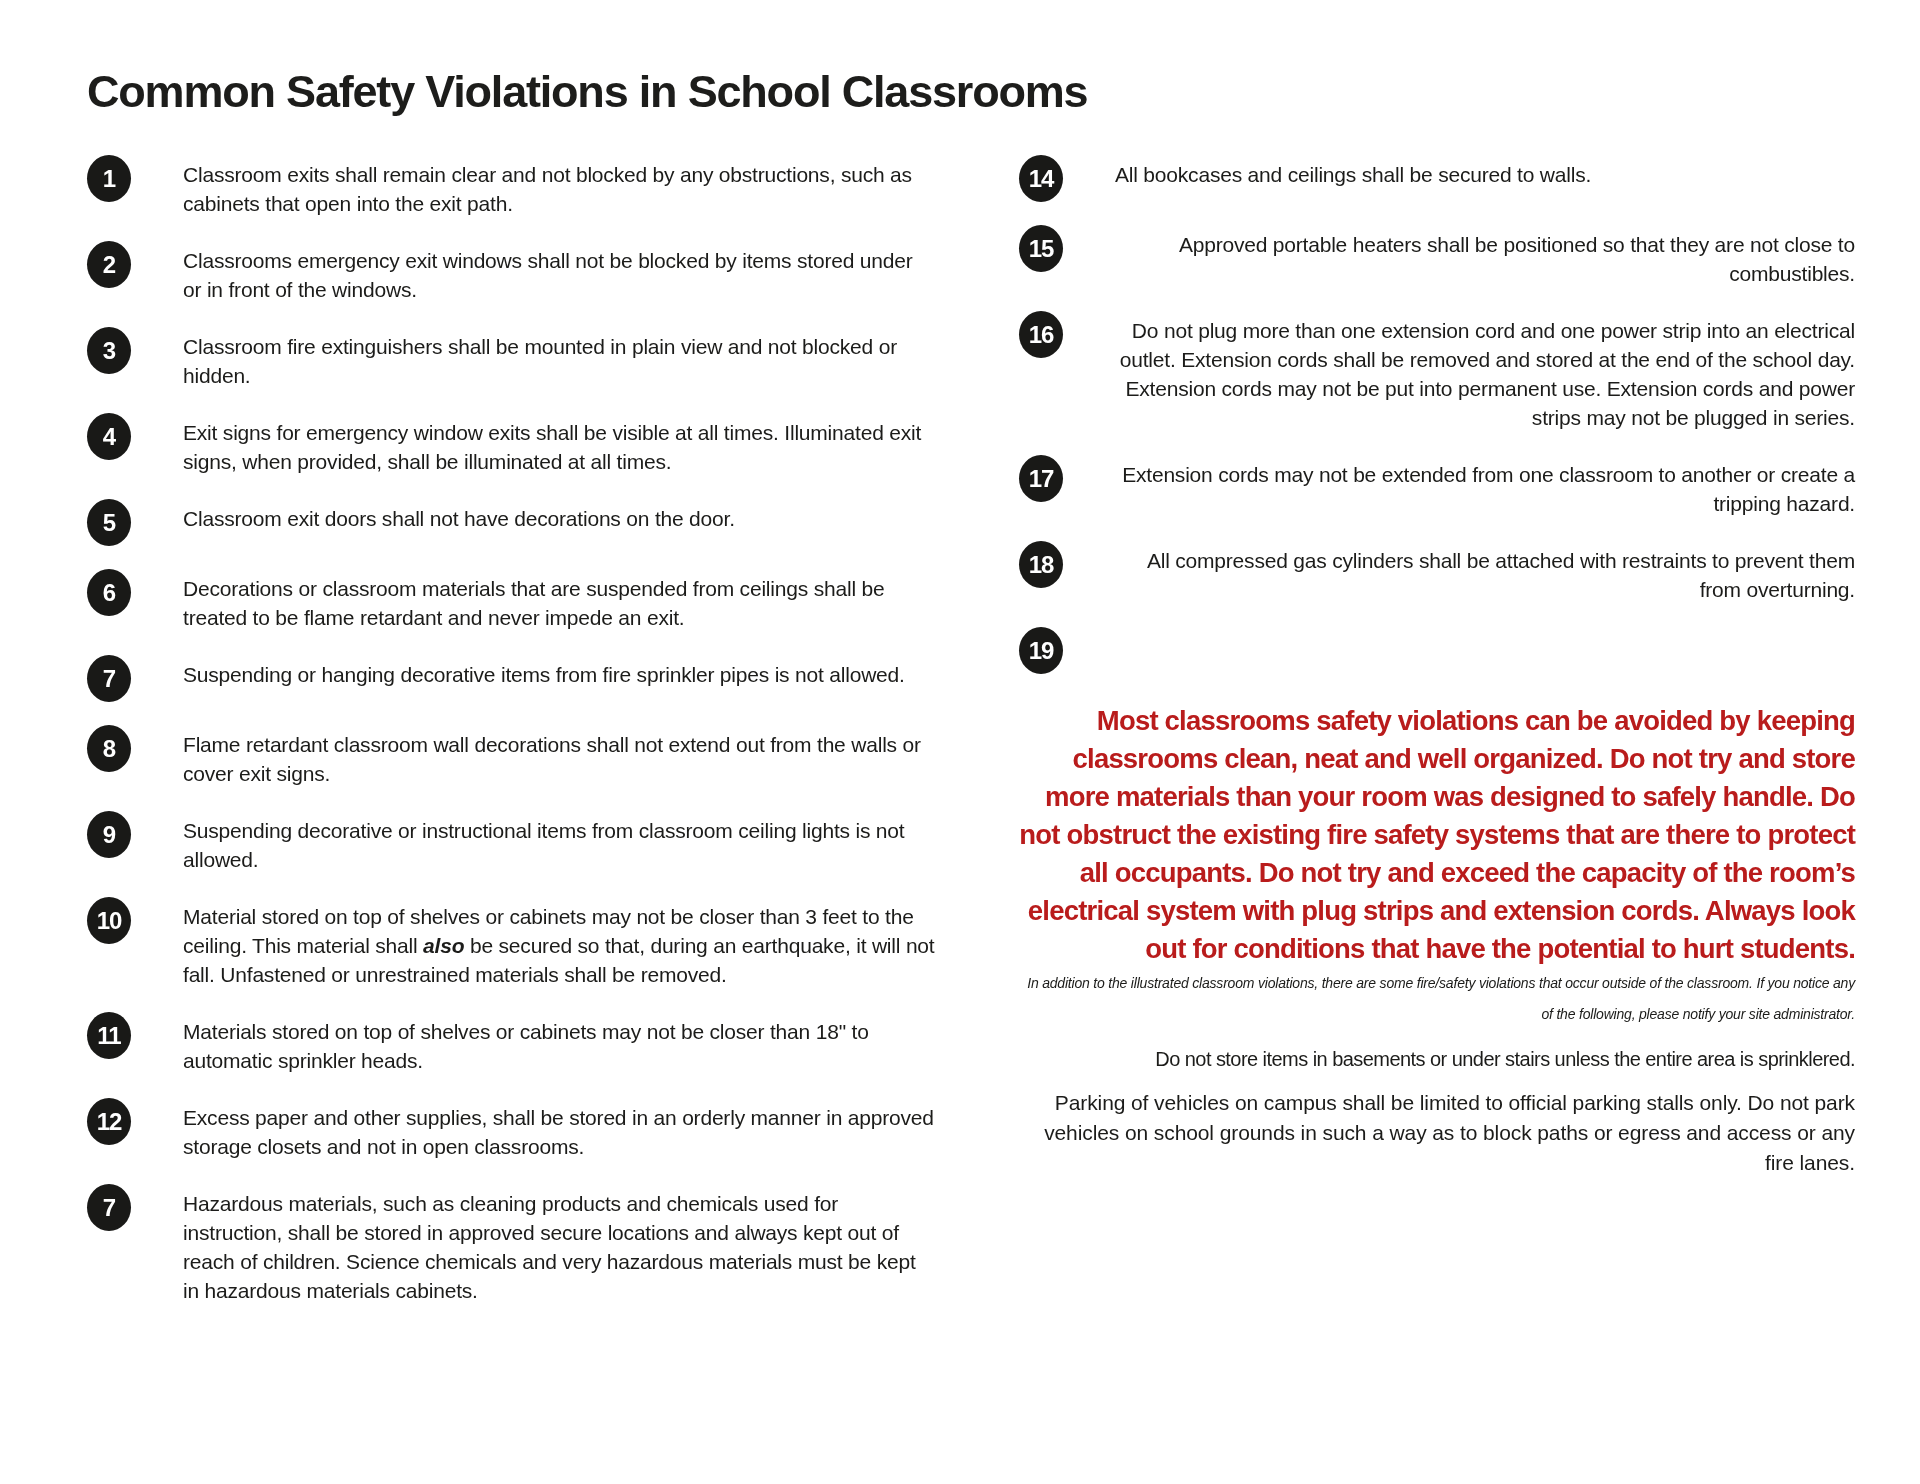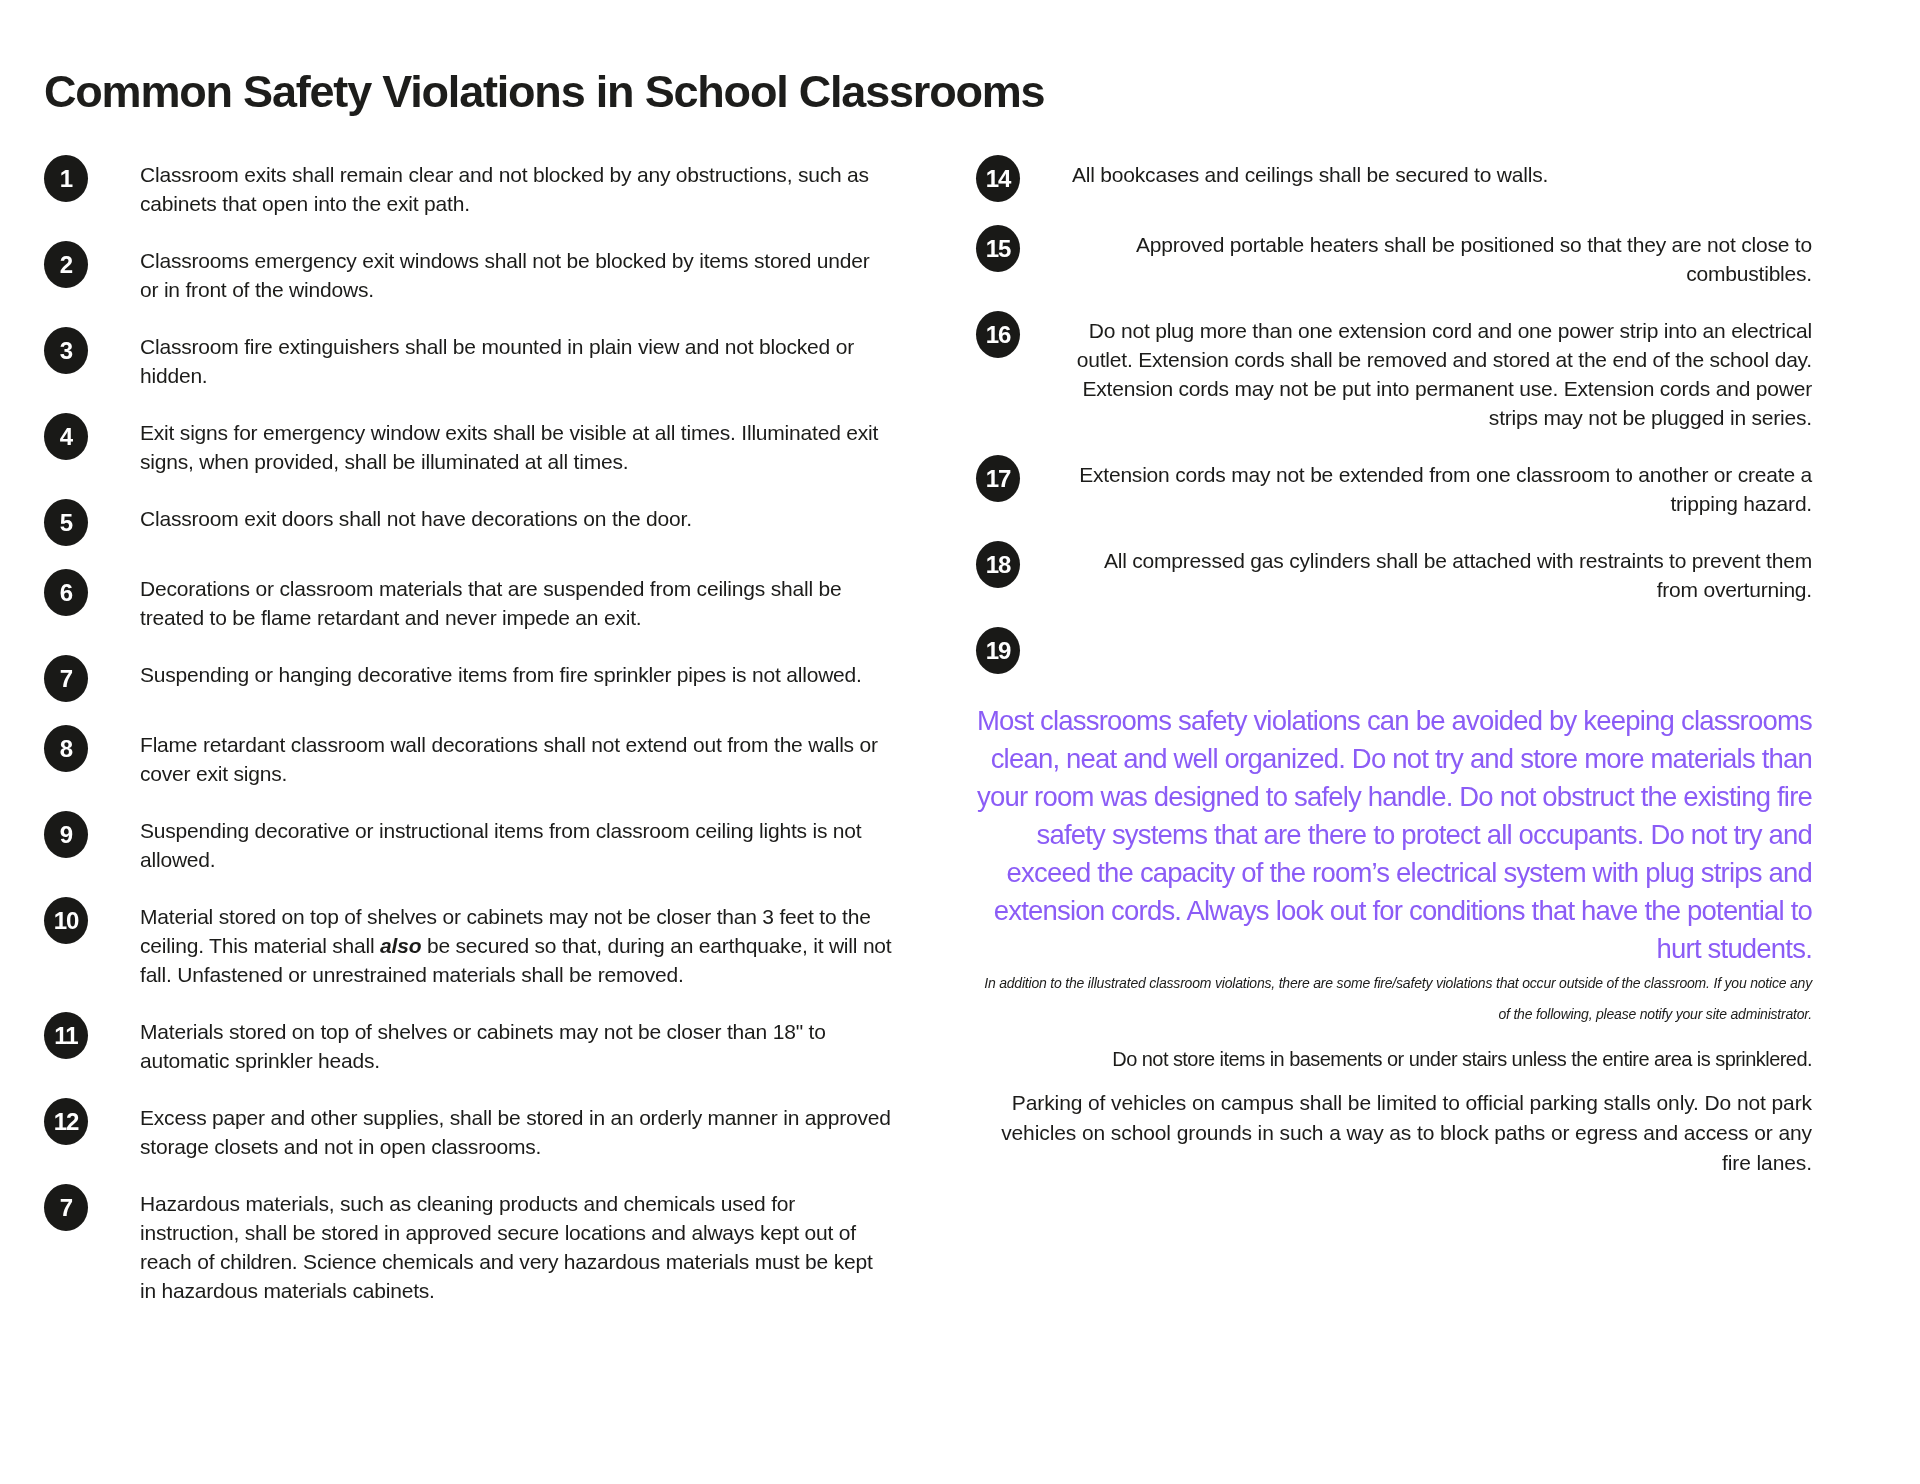--- a/index.html
+++ b/index.html
@@ -5,21 +5,21 @@
   * { margin: 0; padding: 0; box-sizing: border-box; }
   html, body {
     width: 1920px;
     height: 1484px;
     background: #ffffff;
     font-family: "Liberation Sans", "DejaVu Sans", sans-serif;
     color: #1c1c1a;
     overflow: hidden;
   }
   .page {
-    padding: 66px 60px 0 44px;
+    padding: 66px 60px 0 87px;
   }
   .doc-title {
     font-size: 45px;
     font-weight: bold;
     letter-spacing: -1.2px;
     font-stretch: semi-condensed;
     color: #1d1d1b;
     margin-bottom: 42px;
   }
   .columns {
@@ -50,25 +50,25 @@
     margin-top: -5px;
     margin-right: 52px;
   }
   .item-text {
     font-size: 21px;
     line-height: 29px;
     letter-spacing: -0.2px;
   }
   .summary {
     font-size: 27.5px;
-    font-weight: normal;
+    font-weight: bold;
     line-height: 38px;
     letter-spacing: -0.8px;
     font-stretch: condensed;
-    color: #8b5cf6;
+    color: #b91c1c;
     margin-top: 24px;
   }
   .notice {
     font-style: italic;
     font-size: 14px;
     line-height: 31px;
     letter-spacing: -0.2px;
   }
   .outside-para {
     margin-top: 15px;

